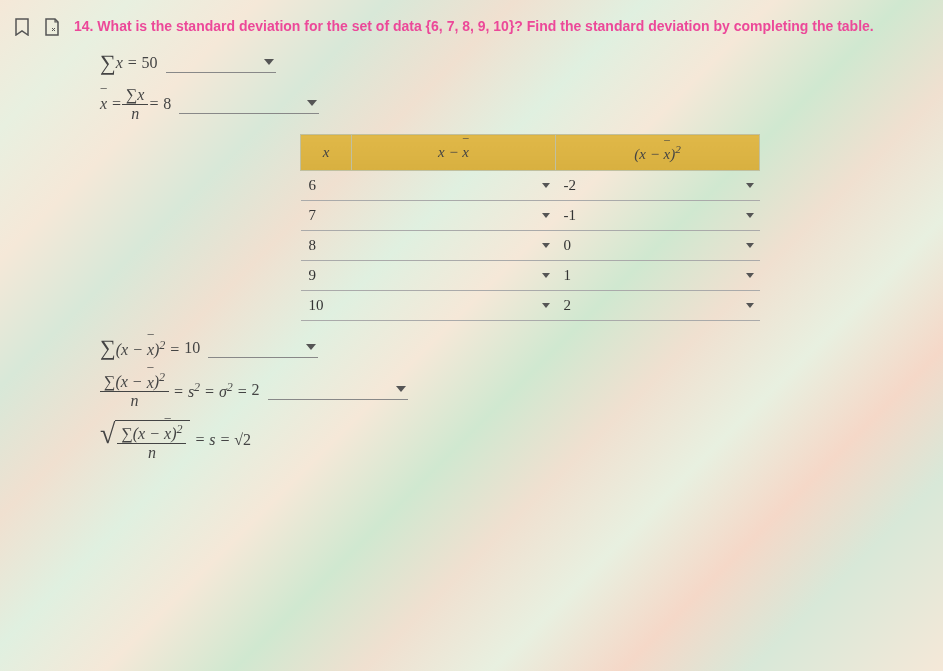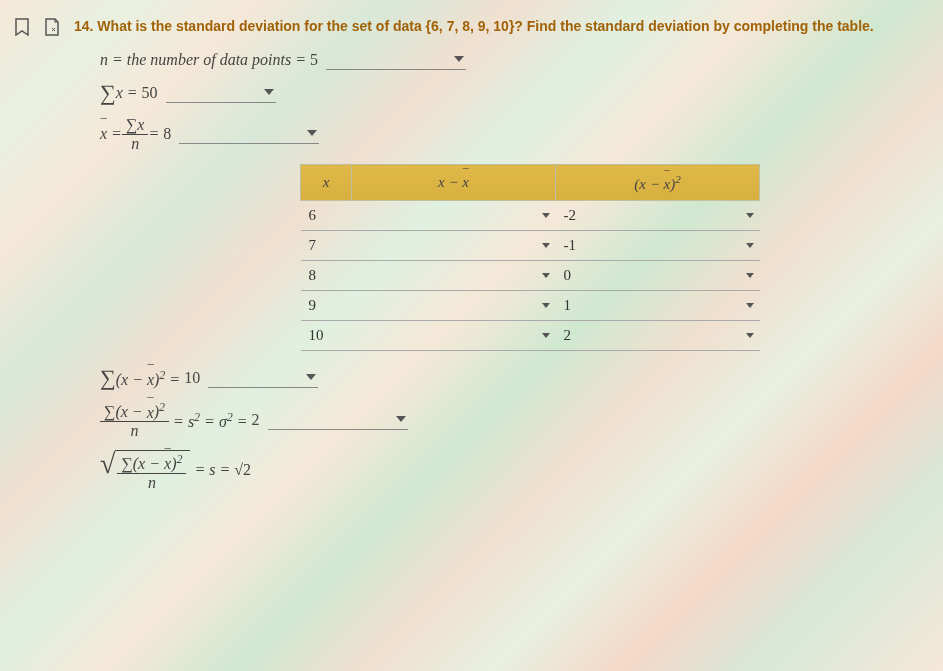--- a/index.html
+++ b/index.html
@@ -11,21 +11,21 @@
         #f0e0d0 64%, #e8f0e0 72%, #f5d8c8 80%, #d8e8d8 88%, #f5e8d8 100%);
       width: 943px;
       height: 671px;
       padding: 18px 14px;
       color: #333;
       font-size: 14px;
       position: relative;
     }
     .top-row { display: flex; align-items: flex-start; gap: 14px; }
     .bookmark-icon, .page-icon { width: 16px; height: 18px; flex-shrink: 0; }
-    .question-text { font-weight: bold; font-size: 14px; color: #a16207; }
+    .question-text { font-weight: bold; font-size: 14px; color: #ec4899; }
     .content { margin-left: 86px; margin-top: 14px; }
     .line { display: flex; align-items: center; margin: 10px 0; font-family: 'Times New Roman', serif; font-size: 16px; color: #444; font-style: italic; }
     .line .val { font-style: normal; margin-left: 4px; }
     .input-line { display: inline-block; border-bottom: 1px solid #888; min-width: 150px; height: 20px; position: relative; margin-left: 8px; }
     .input-line.short { min-width: 110px; }
     .input-line.med { min-width: 140px; }
     .dropdown-caret {
       position: absolute; right: 2px; top: 6px;
       width: 0; height: 0;
       border-left: 5px solid transparent;
@@ -89,27 +89,20 @@
       <path d="M8 13 l3 -3 m0 3 l-3 -3" stroke="#555" stroke-width="1" fill="none"></path>
     </svg>
   <div class="question-text">
     <span>14.</span>
     <span>What is the standard deviation for the set of data {6, 7, 8, 9, 10}? Find the standard deviation by completing the table.</span>
   </div>
 </div>
 
 <div class="content">
 
-  <div class="line">
-    <span>n = the number of data points =</span>
-    <span class="val">5</span>
-    <span class="input-line med">
-        <span class="dropdown-caret"></span>
-      </span>
-  </div>
 
   <div class="line">
     <span class="big-sigma">∑</span>
     <span><i>x</i> = </span>
     <span class="val">50</span>
     <span class="input-line short">
         <span class="dropdown-caret"></span>
       </span>
   </div>
 

